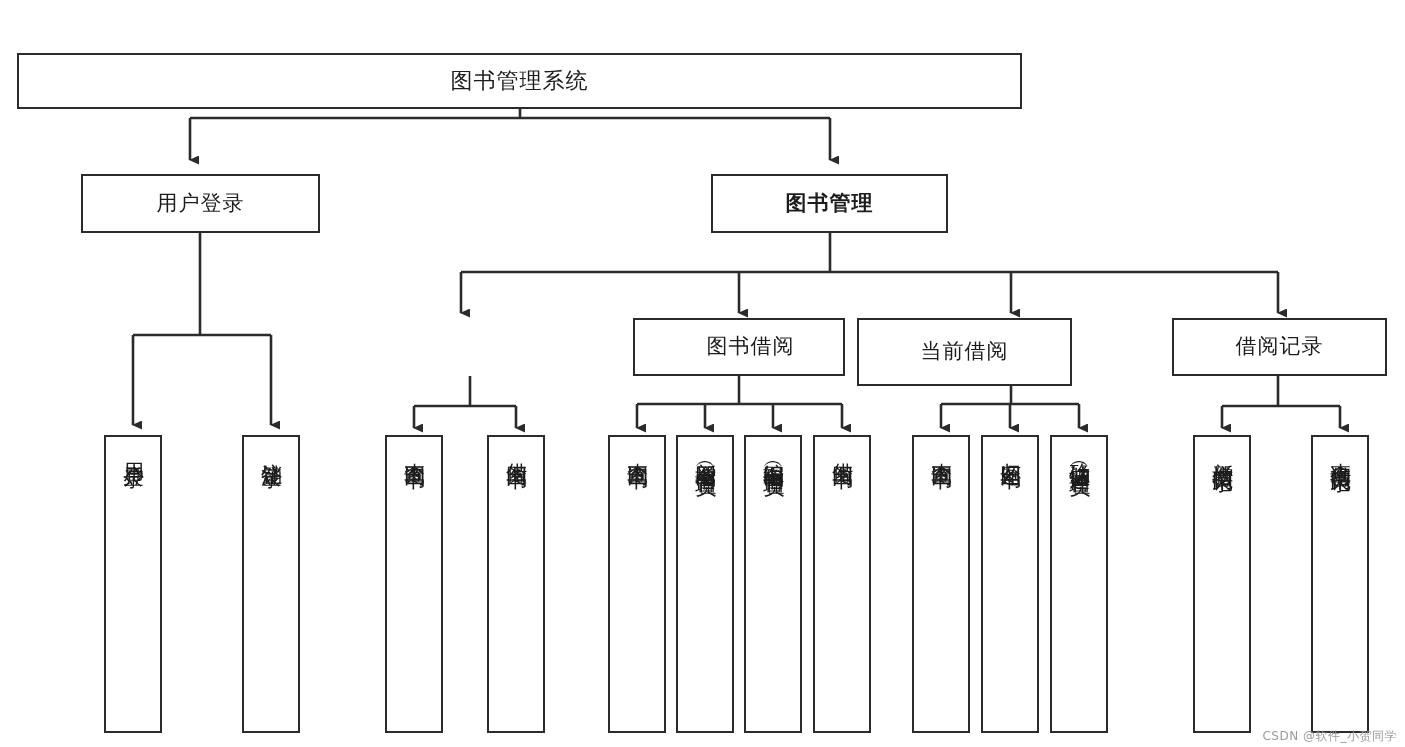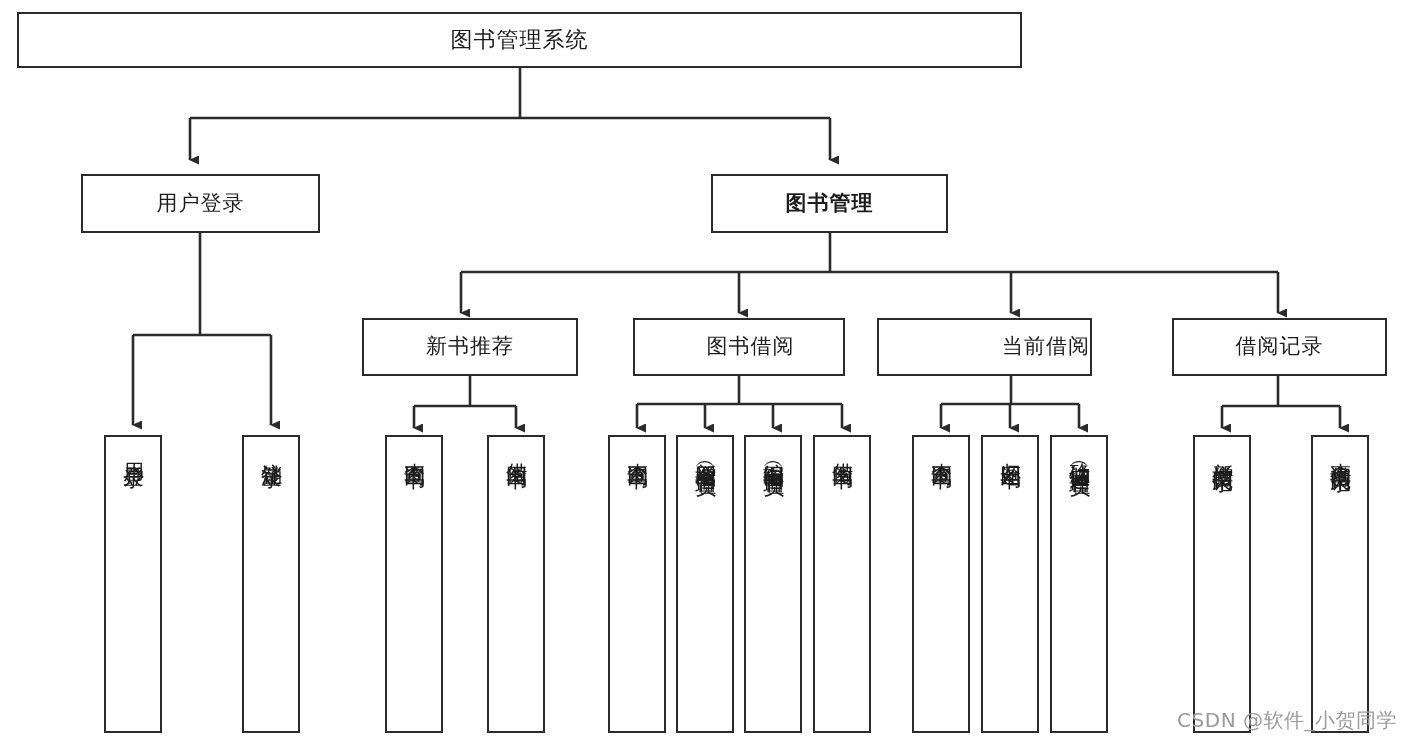--- a/index.html
+++ b/index.html
@@ -38,40 +38,41 @@
     overflow: hidden;
   }
   .node.horiz {
     font-size: 21px;
     letter-spacing: 1px;
     line-height: 1.2;
     text-align: center;
   }
   .node.root {
     font-size: 22px;
+    margin-top: 41px;
   }
   .node.leaf {
     align-items: flex-start;
     justify-content: center;
     padding-top: 9px;
   }
   .leaf-label {
     writing-mode: vertical-rl;
     text-orientation: upright;
     font-size: 21px;
     line-height: 1.32;
     letter-spacing: 2px;
     white-space: nowrap;
     color: #1c1c1c;
   }
   #watermark {
     position: absolute;
     right: 8px;
-    bottom: 13px;
-    font-size: 20px;
+    bottom: 2px;
+    font-size: 12px;
     color: #9a9a9a;
     letter-spacing: 0.5px;
     white-space: nowrap;
   }
 </style>
 </head>
 <body>
 
 <div id="diagram-root">
 
@@ -129,27 +130,24 @@
     <span>图书管理系统</span>
   </div>
 
   <div class="node horiz" style="left:81px; top:174px; width:239px; height:59px;">
     <span>用户登录</span>
   </div>
   <div class="node horiz" style="left:711px; top:174px; width:237px; height:59px;font-weight:bold;">
     <span>图书管理</span>
   </div>
 
-  <div class="node horiz" style="left:362px; top:318px; width:216px; height:58px;">
-    <span>新书推荐</span>
-  </div>
   <div class="node horiz" style="left:633px; top:318px; width:212px; height:58px;padding-left:23px;">
     <span>图书借阅</span>
   </div>
-  <div class="node horiz" style="left:877px; top:318px; width:215px; height:58px;justify-content:flex-end;">
+  <div class="node horiz" style="left:857px; top:318px; width:215px; height:68px;">
     <span>当前借阅</span>
   </div>
   <div class="node horiz" style="left:1172px; top:318px; width:215px; height:58px;">
     <span>借阅记录</span>
   </div>
 
   <div class="node leaf" style="left:104px; top:435px; width:58px; height:298px;">
     <span class="leaf-label">用户登录</span>
   </div>
   <div class="node leaf" style="left:242px; top:435px; width:58px; height:298px;">

